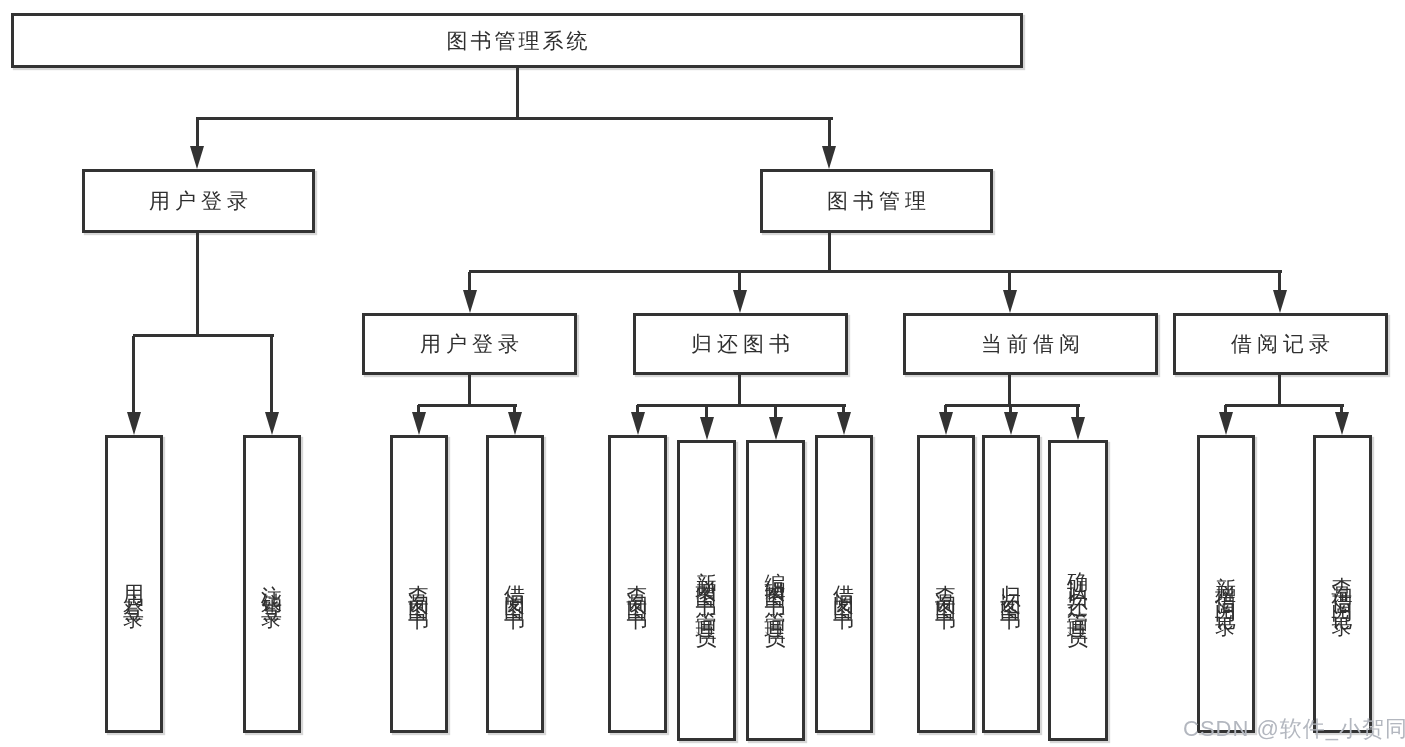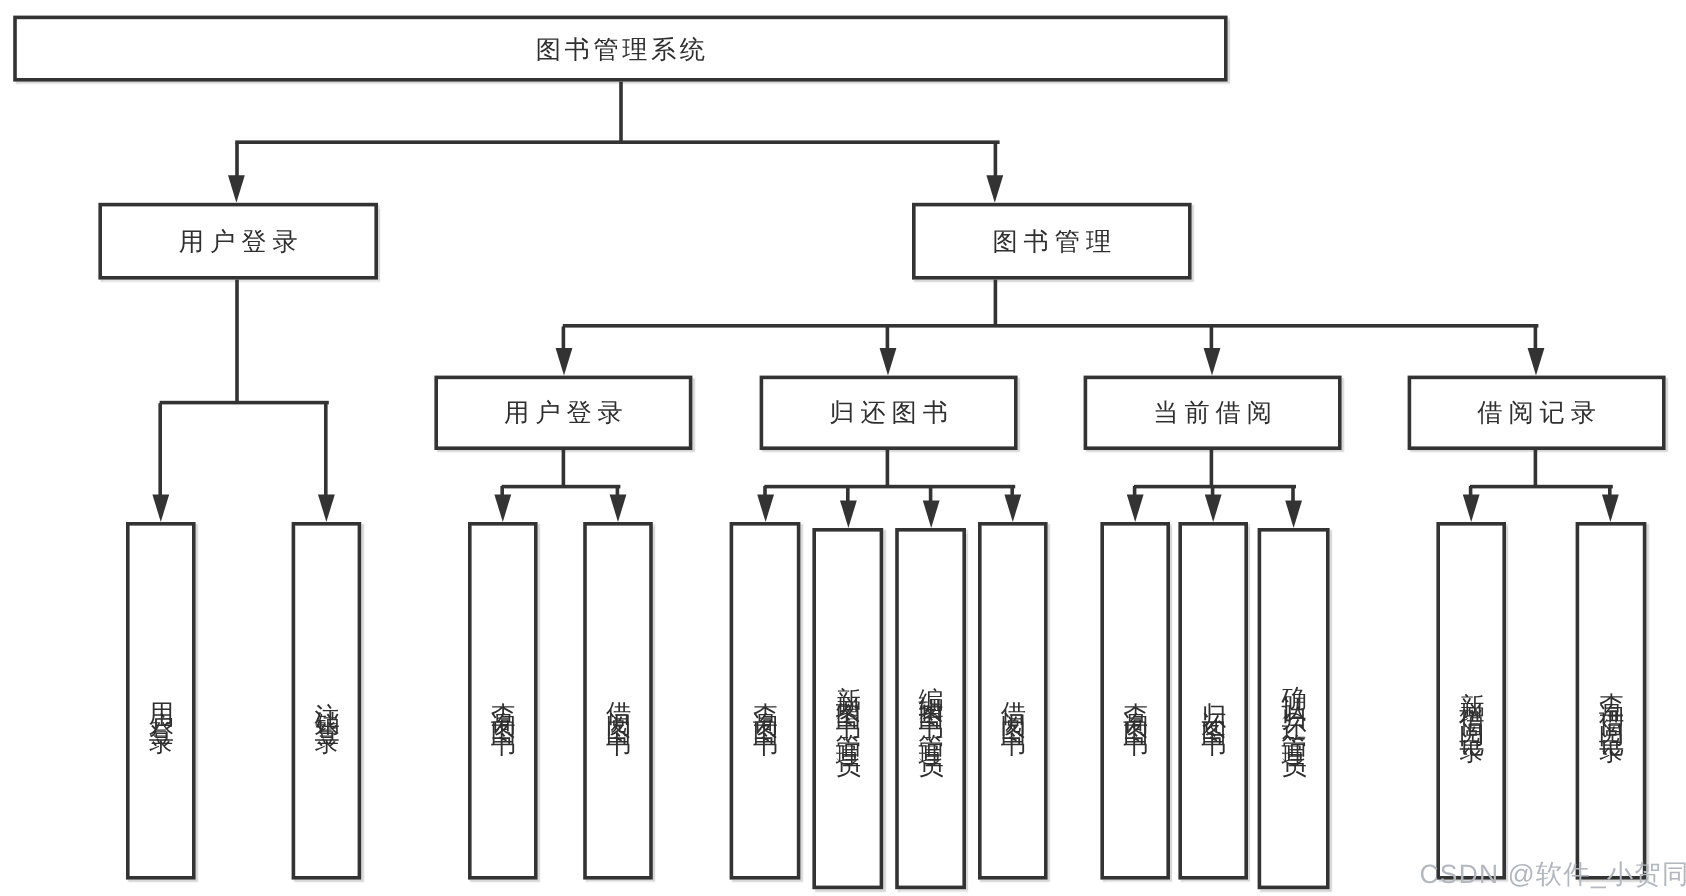--- a/index.html
+++ b/index.html
@@ -95,21 +95,21 @@
   <div class="arr" style="left:1003px;top:290px;"></div>
   <div class="vl" style="left:1278px;top:272px;height:20px;"></div>
   <div class="arr" style="left:1273px;top:290px;"></div>
 
   <div class="node h" style="left:362px;top:313px;width:215px;height:62px;">
     <span>用户登录</span>
   </div>
   <div class="node h" style="left:633px;top:313px;width:215px;height:62px;">
     <span>归还图书</span>
   </div>
-  <div class="node h" style="left:903px;top:313px;width:215px;height:62px;">
+  <div class="node h" style="left:903px;top:313px;width:255px;height:62px;">
     <span>当前借阅</span>
   </div>
   <div class="node h" style="left:1173px;top:313px;width:215px;height:62px;">
     <span>借阅记录</span>
   </div>
 
   <div class="vl" style="left:468px;top:375px;height:31px;"></div>
   <div class="hl" style="left:418px;top:404px;width:99px;"></div>
   <div class="vl" style="left:417px;top:405px;height:10px;"></div>
   <div class="arr" style="left:412px;top:412px;"></div>

